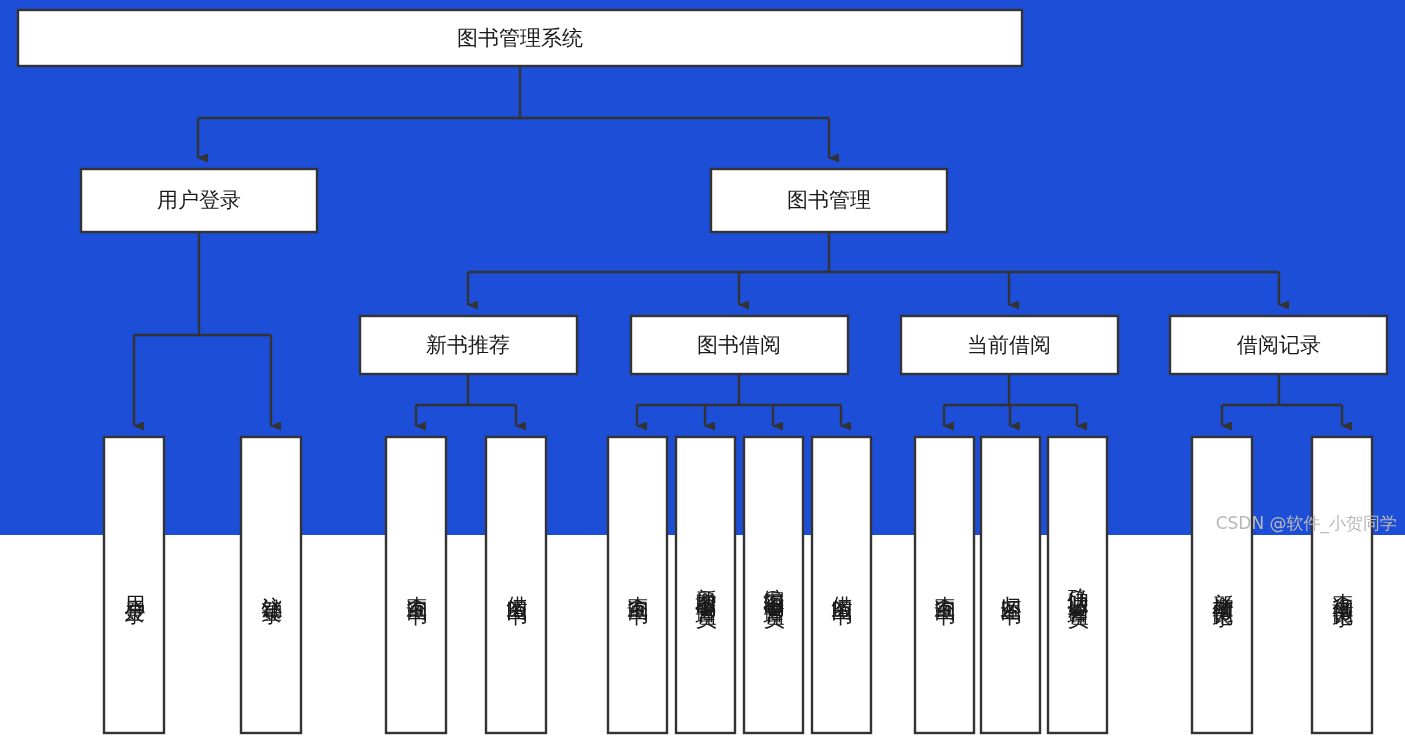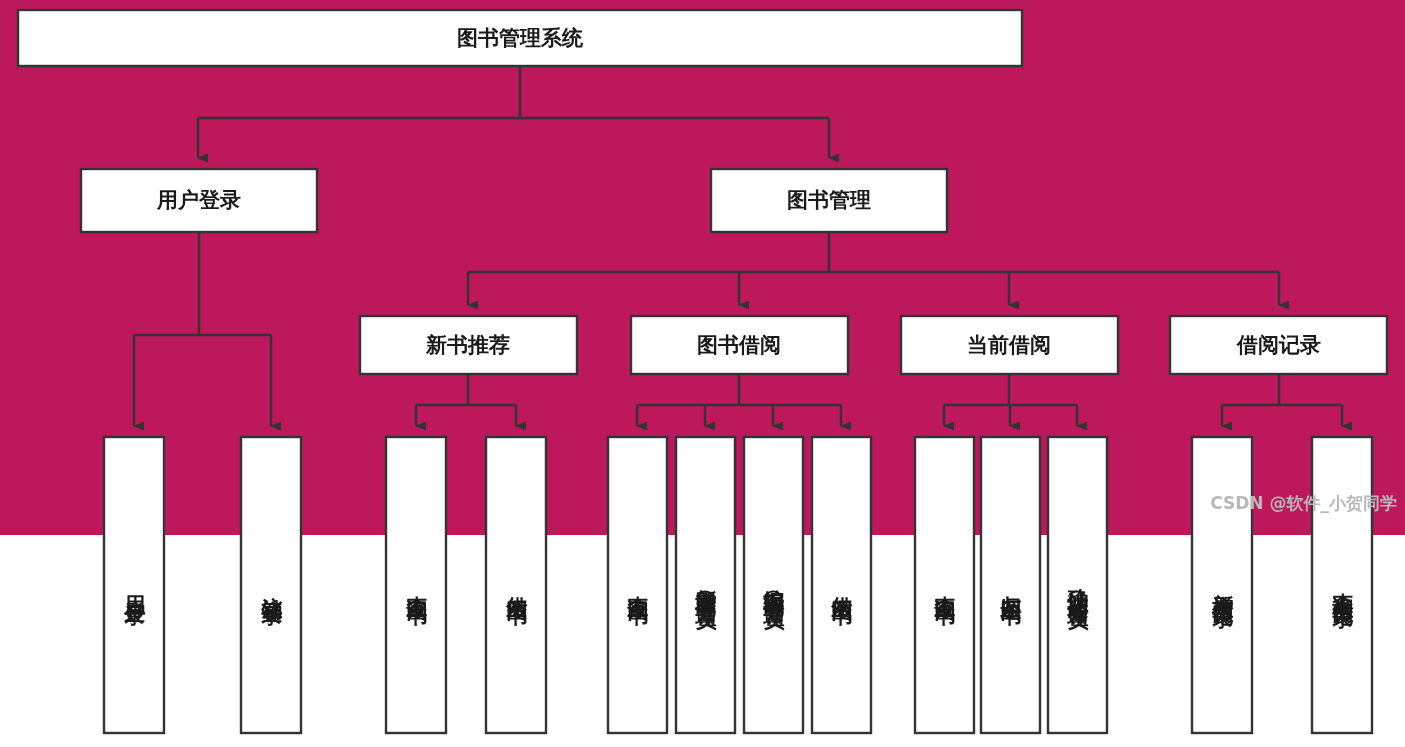--- a/index.html
+++ b/index.html
@@ -10,22 +10,21 @@
   body {
     width: 1405px;
     height: 747px;
     font-family: "DejaVu Sans", "Liberation Sans", sans-serif;
     overflow: hidden;
   }
   #diagram-root {
     position: relative;
     width: 1405px;
     height: 535px;
-    background: #be185d;
-    font-weight: bold;
+    background: #1d4ed8;
   }
   svg.flow {
     position: absolute;
     top: 0;
     left: 0;
     width: 1405px;
     height: 747px;
     display: block;
   }
   .node-rect {
@@ -49,21 +48,21 @@
     letter-spacing: 3px;
   }
   .link {
     stroke: #333333;
     stroke-width: 2.4;
     fill: none;
   }
   .watermark {
     position: absolute;
     right: 8px;
-    bottom: 20px;
+    bottom: 0;
     font-family: "DejaVu Sans", "Liberation Sans", sans-serif;
     font-size: 17px;
     color: #b8b8b8;
     white-space: nowrap;
     user-select: none;
   }
 </style>
 </head>
 <body>
 

